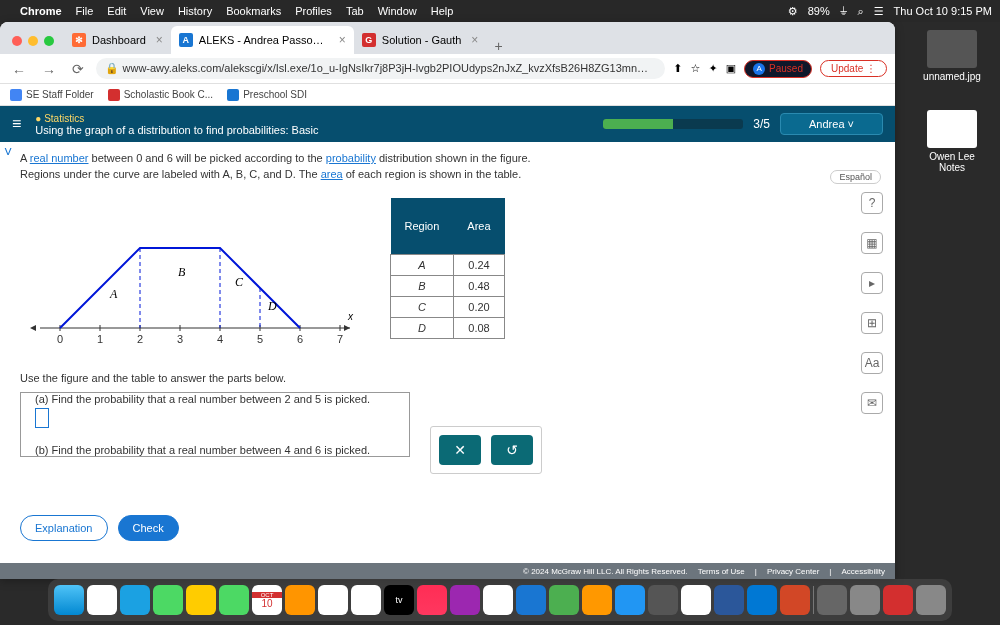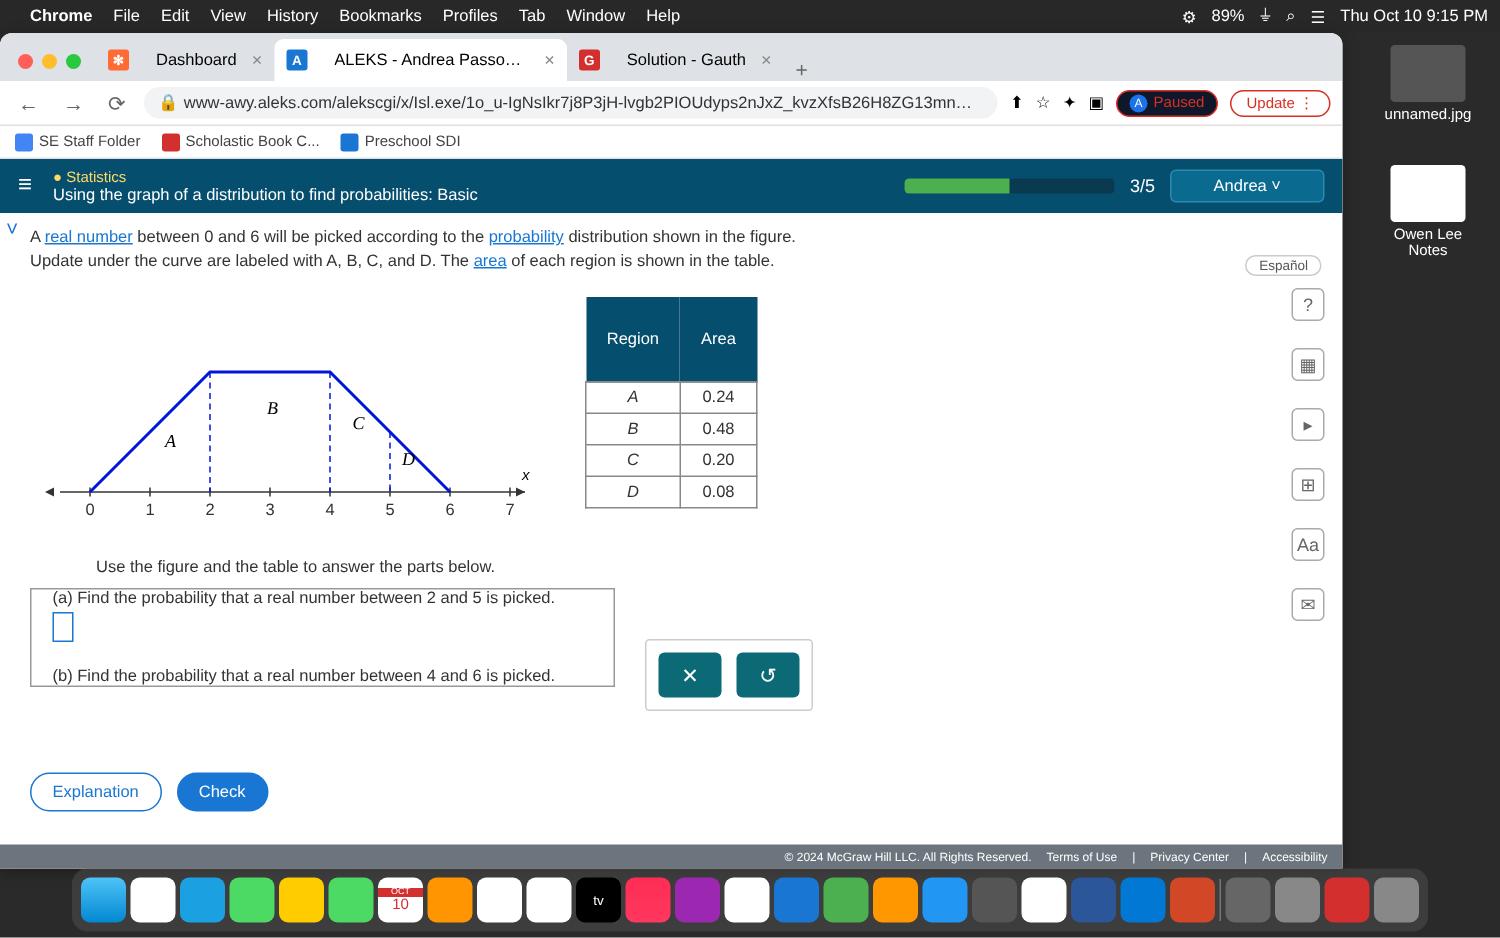--- a/index.html
+++ b/index.html
@@ -20,21 +20,21 @@
 .tabstrip { height: 32px; background: #dee1e6; display: flex; align-items: flex-end; padding: 0 8px; }
 .traffic { display: flex; gap: 6px; margin: 0 10px 8px 4px; }
 .traffic div { width: 10px; height: 10px; border-radius: 50%; }
 .tl-red { background: #ff5f57; }
 .tl-yellow { background: #ffbd2e; }
 .tl-green { background: #28c940; }
 .tab { height: 28px; padding: 0 8px; display: flex; align-items: center; font-size: 11px; gap: 6px; border-radius: 6px 6px 0 0; min-width: 0; }
 .tab.active { background: #fff; }
 .tab .favicon { width: 14px; height: 14px; display: flex; align-items: center; justify-content: center; font-size: 9px; font-weight: bold; border-radius: 2px; }
 .tab .close { color: #888; font-size: 12px; margin-left: 4px; }
-.tab .title { white-space: nowrap; overflow: hidden; text-overflow: ellipsis; max-width: 130px; margin-left: 12px; }
+.tab .title { white-space: nowrap; overflow: hidden; text-overflow: ellipsis; max-width: 130px; }
 .newtab { padding: 0 8px; font-size: 14px; color: #666; }
 
 
 .urlbar { height: 30px; background: #fff; border-bottom: 1px solid #e0e0e0; display: flex; align-items: center; padding: 0 8px; gap: 8px; }
 .urlbar .navbtn { color: #666; font-size: 14px; padding: 0 4px; }
 .urlbar .url { flex: 1; font-size: 11px; color: #333; background: #f1f3f4; border-radius: 12px; padding: 4px 10px; white-space: nowrap; overflow: hidden; text-overflow: ellipsis; }
 .urlbar .actions { display: flex; gap: 8px; align-items: center; font-size: 11px; }
 .paused-badge { background: #0f172a; border: 1px solid #d93025; color: #d93025; padding: 2px 8px; border-radius: 10px; font-size: 10px; display: flex; align-items: center; gap: 4px; }
 .paused-badge::before { content: "A"; background: #1a73e8; color: #fff; width: 12px; height: 12px; border-radius: 50%; display: flex; align-items: center; justify-content: center; font-size: 8px; }
 .update-btn { border: 1px solid #d93025; color: #d93025; padding: 2px 10px; border-radius: 10px; font-size: 10px; }
@@ -64,21 +64,21 @@
 
 .figure-row { display: flex; gap: 30px; margin-top: 18px; align-items: flex-start; }
 .chart { width: 340px; height: 160px; position: relative; }
 .chart svg { width: 100%; height: 100%; }
 .area-table { border-collapse: collapse; font-size: 11px; }
 .area-table th { background: #064e6e; color: #fff; padding: 22px 14px; font-weight: normal; }
 .area-table td { border: 1px solid #888; padding: 4px 14px; text-align: center; font-style: italic; }
 .area-table td:last-child { font-style: normal; }
 
 
-.question-prompt { margin-top: 14px; font-size: 11px; margin-left: 44px; }
+.question-prompt { margin-top: 14px; font-size: 11px; }
 .qbox { border: 1px solid #999; margin-top: 8px; padding: 0 14px; font-size: 11px; width: 390px; }
 .qbox .part { margin-bottom: 14px; }
 .qbox .input-placeholder { width: 14px; height: 20px; border: 1px solid #1976d2; display: inline-block; margin-top: 3px; }
 
 
 .answer-ctrl { position: absolute; left: 430px; top: 284px; border: 1px solid #ccc; padding: 8px; border-radius: 3px; display: flex; gap: 10px; }
 .answer-ctrl button { width: 42px; height: 30px; background: #0b6a75; color: #fff; border: none; border-radius: 4px; font-size: 14px; }
 
 
 .footer-btns { position: absolute; bottom: 16px; left: 20px; display: flex; gap: 10px; }
@@ -220,21 +220,21 @@
     <div>Aa</div>
     <div>✉</div>
   </div>
 
   <div class="content">
     <span class="expand">˅</span>
     <p>
       <span>A </span><a class="glossary">real number</a><span> between 0 and 6 will be picked according to the </span><a class="glossary">probability</a><span> distribution shown in the figure.</span>
     </p>
     <p>
-      <span>Update under the curve are labeled with A, B, C, and D. The </span><a class="glossary">area</a><span> of each region is shown in the table.</span>
+      <span>Regions under the curve are labeled with A, B, C, and D. The </span><a class="glossary">area</a><span> of each region is shown in the table.</span>
     </p>
 
     <div class="figure-row">
 
       <div class="chart">
         <svg viewBox="0 0 340 160">
 
           <line x1="20" y1="130" x2="330" y2="130" stroke="#333" stroke-width="1"></line>
           <polygon points="330,130 324,127 324,133" fill="#333"></polygon>
           <polygon points="10,130 16,127 16,133" fill="#333"></polygon>

